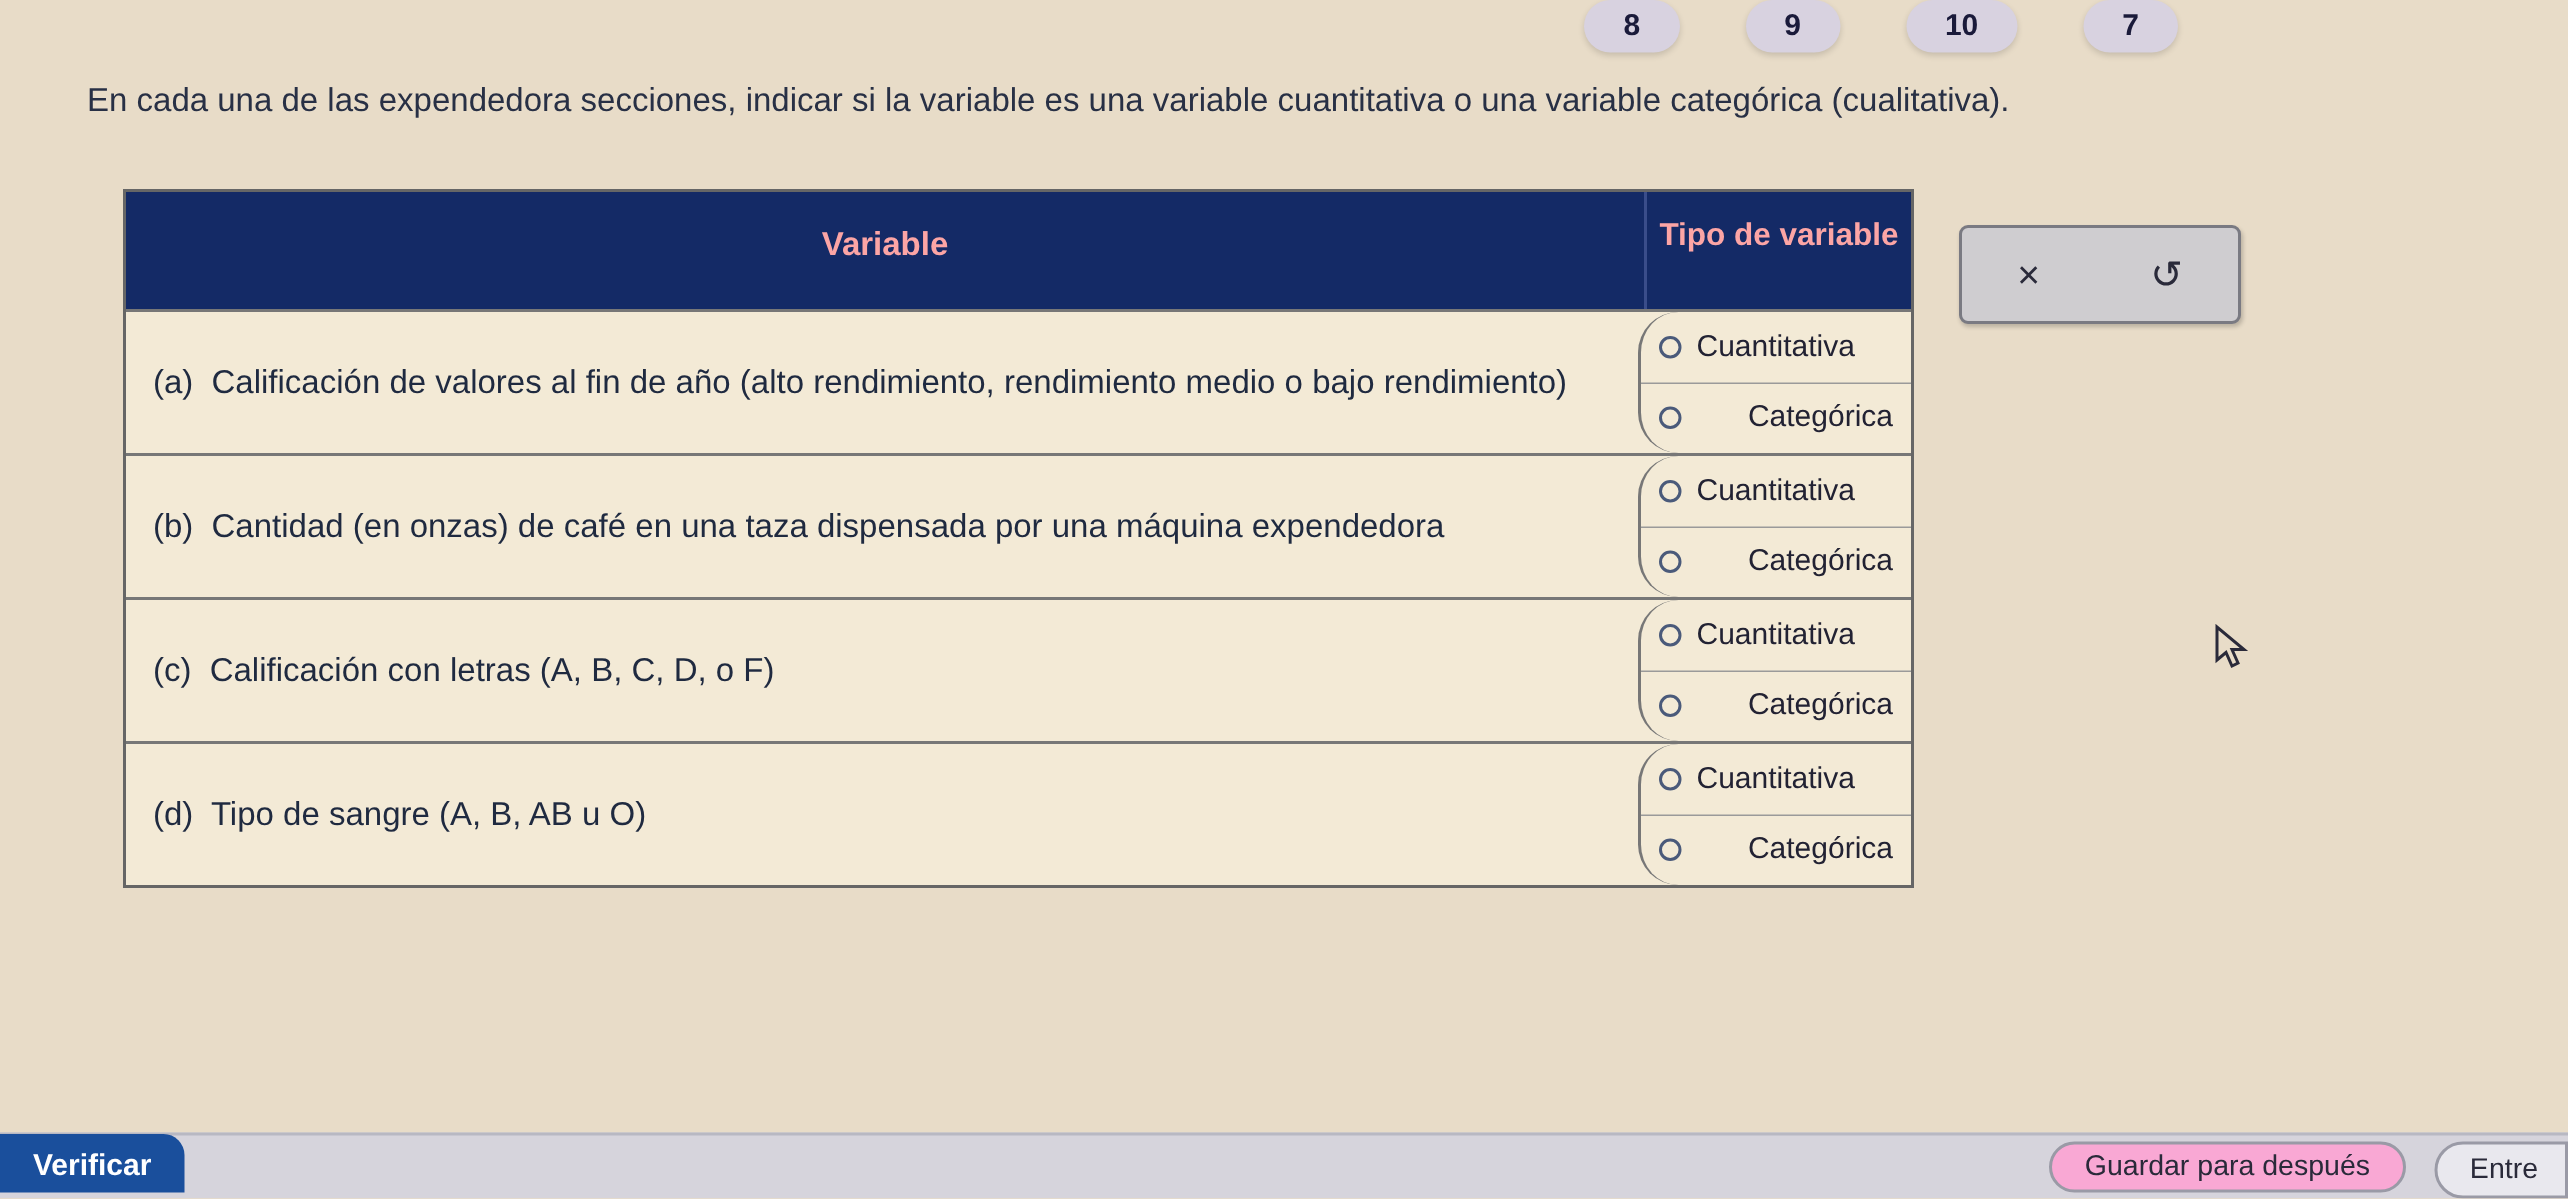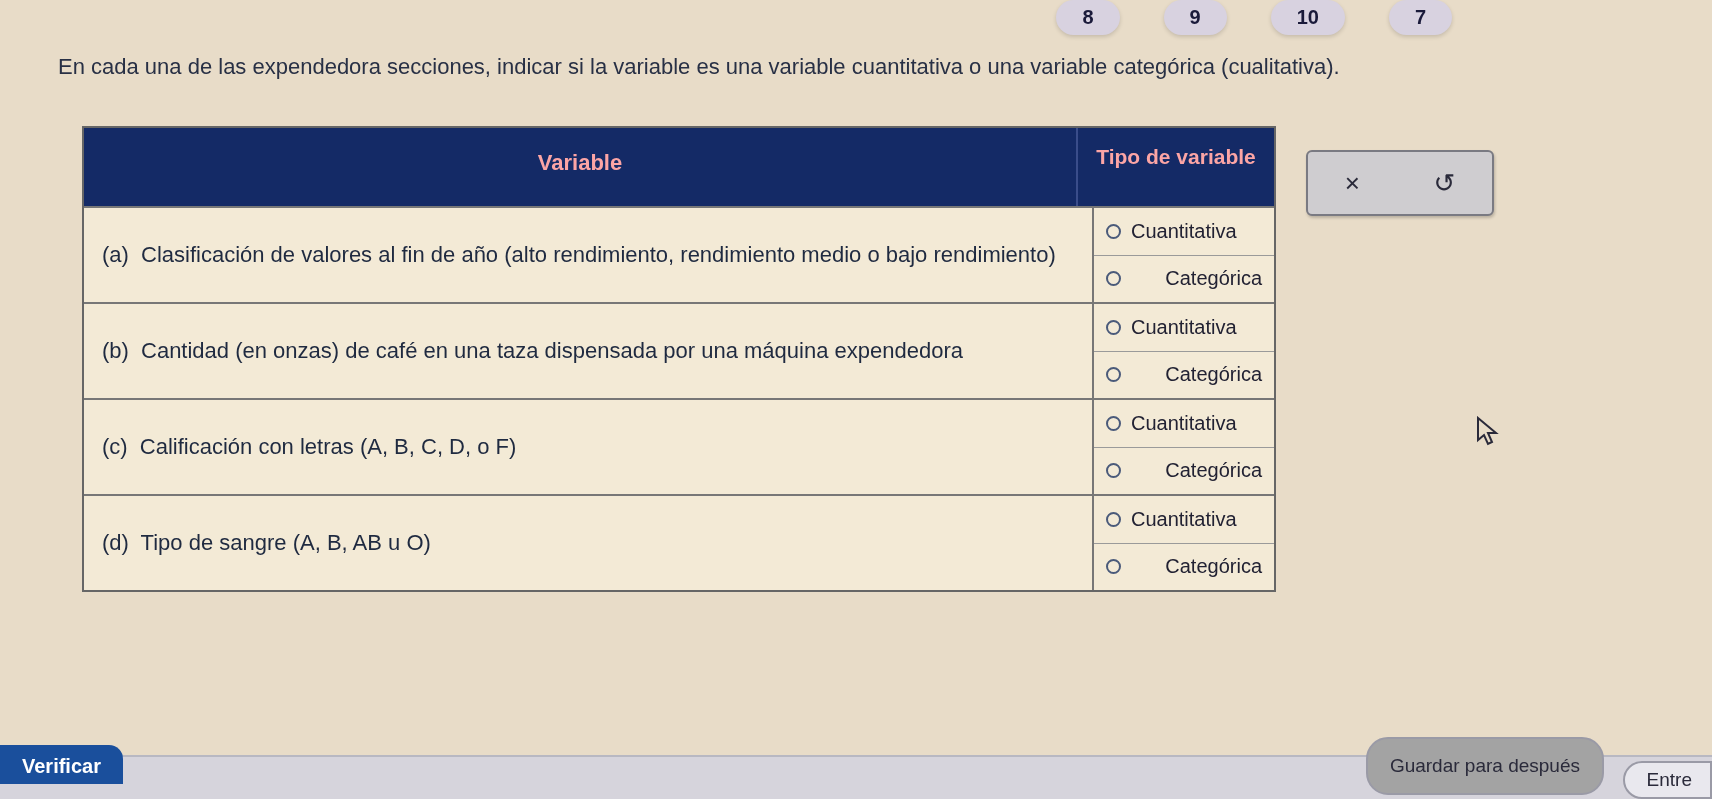--- a/index.html
+++ b/index.html
@@ -10,38 +10,38 @@
   .nav-pills { position: absolute; top: 0; right: 260px; display: flex; gap: 44px; align-items: center; }
   .pill { background: #d8d2e0; border-radius: 22px; padding: 6px 26px; font-weight: bold; font-size: 20px; color: #1a1a3a; box-shadow: 0 2px 4px rgba(0,0,0,.15); }
 
   
   .prompt { position: absolute; top: 54px; left: 58px; right: 60px; font-size: 22px; color: #283045; font-weight: 500; }
 
   
   .table-wrap { position: absolute; top: 126px; left: 82px; width: 1194px; border: 2px solid #666; background: #f3ead6; }
   .thead { display: flex; background: #142a66; color: #fca5a5; }
   .th-var { flex: 1; text-align: center; padding: 22px 10px 30px; font-size: 22px; font-weight: 600; }
-  .th-type { width: 198px; text-align: center; padding: 16px 8px 12px; font-size: 21px; font-weight: 600; border-left: 2px solid #3a4d8a; line-height: 1.25; }
+  .th-type { width: 178px; text-align: center; padding: 16px 8px 12px; font-size: 21px; font-weight: 600; border-left: 2px solid #3a4d8a; line-height: 1.25; }
 
   .trow { display: flex; border-top: 2px solid #777; }
   .td-var { flex: 1; padding: 34px 14px 34px 18px; font-size: 22px; color: #1f2a40; }
   .td-var .lbl { display: inline-block; margin-right: 6px; }
-  .td-type { width: 182px; border-left: 2px solid #777; display: flex; flex-direction: column; }
+  .td-type { width: 182px; border-left: 2px solid #777; display: flex; flex-direction: column; border-radius: 27px; }
   .opt { flex: 1; display: flex; align-items: center; gap: 10px; padding: 10px 12px; font-size: 20px; color: #223; }
   .opt + .opt { border-top: 1px solid #9a9a9a; justify-content: space-between; }
   .radio { width: 15px; height: 15px; border: 2px solid #4a5a7a; border-radius: 50%; display: inline-block; flex-shrink: 0; }
 
   
   .side-box { position: absolute; top: 150px; left: 1306px; width: 188px; height: 66px; background: #cfcdd0; border: 2px solid #7a7a82; border-radius: 6px; display: flex; align-items: center; justify-content: space-around; box-shadow: 1px 2px 3px rgba(0,0,0,.2); }
   .side-box .icon-btn { font-size: 26px; color: #2a2a3a; line-height: 1; cursor: pointer; padding: 4px 8px; }
 
   
   .bottom-bar { position: absolute; left: 0; right: 0; bottom: 0; height: 44px; background: #d6d4dc; border-top: 2px solid #b8b8c2; display: flex; align-items: center; }
-  .verify-btn { position: absolute; left: 0; bottom: 15px; background: #1a4f9c; color: #fff; font-size: 20px; font-weight: 600; padding: 10px 22px 6px; border-top-left-radius: 0; border-top-right-radius: 14px; }
-  .save-btn { position: absolute; right: 108px; bottom: 4px; background: #a3a3a3; border: 2px solid #9a9aa6; border-radius: 22px; padding: 16px 22px; font-size: 19px; color: #2a2a3a; }
+  .verify-btn { position: absolute; left: 0; bottom: 4px; background: #1a4f9c; color: #fff; font-size: 20px; font-weight: 600; padding: 10px 22px 6px; border-top-left-radius: 0; border-top-right-radius: 14px; }
+  .save-btn { position: absolute; right: 108px; bottom: 4px; background: #f9a8d4; border: 2px solid #9a9aa6; border-radius: 22px; padding: 4px 22px; font-size: 19px; color: #2a2a3a; }
   .submit-btn { position: absolute; right: 0; bottom: 0; background: #e9e8ee; border: 2px solid #9a9aa6; border-left-width:2px; border-radius: 22px 0 0 22px; padding: 6px 18px 6px 22px; font-size: 19px; color: #2a2a3a; }
 
   
   .cursor { position: absolute; left: 1476px; top: 416px; font-size: 28px; color: #2a2a3a; pointer-events: none; }
 </style>
 </head>
 <body>
 
 <div class="nav-pills">
   <div class="pill">8</div>
@@ -54,21 +54,21 @@
 
 <div class="table-wrap">
   <div class="thead">
     <div class="th-var">Variable</div>
     <div class="th-type">Tipo de variable</div>
   </div>
 
   <div class="trow">
     <div class="td-var">
       <span class="lbl">(a)</span>
-      <span>Clasificación de valores al fin de año (alto rendimiento, rendimiento medio o bajo rendimiento)</span>
+      <span>Calificación de valores al fin de año (alto rendimiento, rendimiento medio o bajo rendimiento)</span>
     </div>
     <div class="td-type">
       <label class="opt">
         <span class="radio"></span>
         <span>Cuantitativa</span>
       </label>
       <label class="opt">
         <span class="radio"></span>
         <span>Categórica</span>
       </label>

